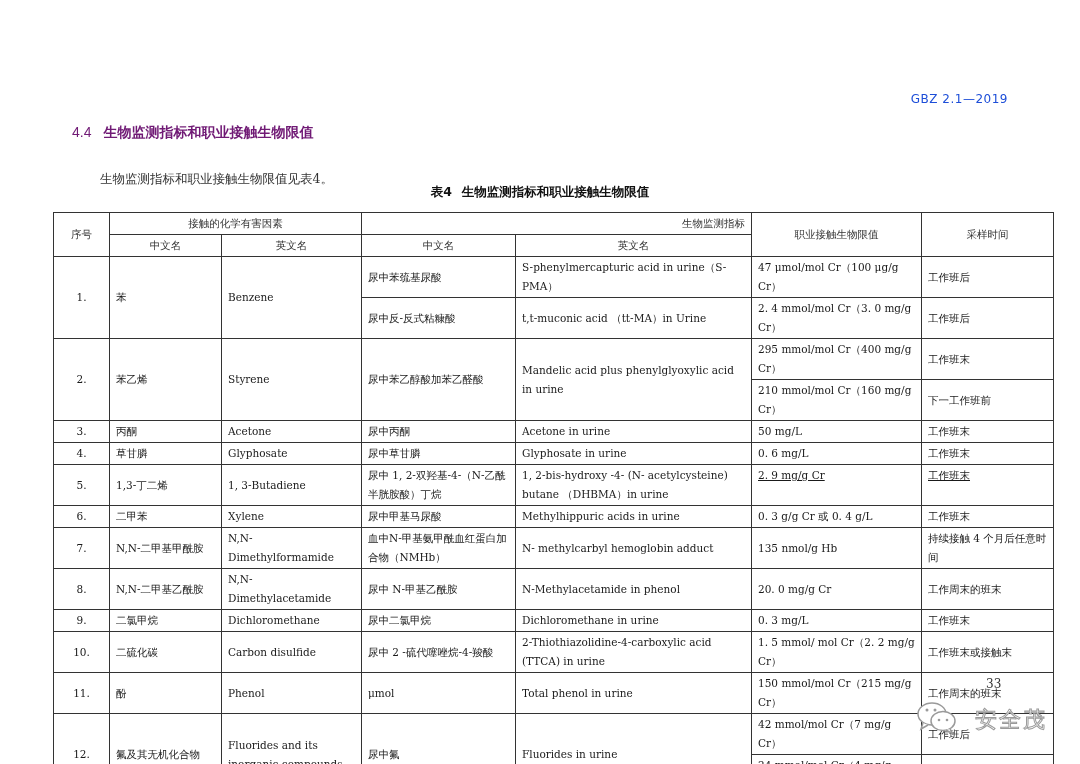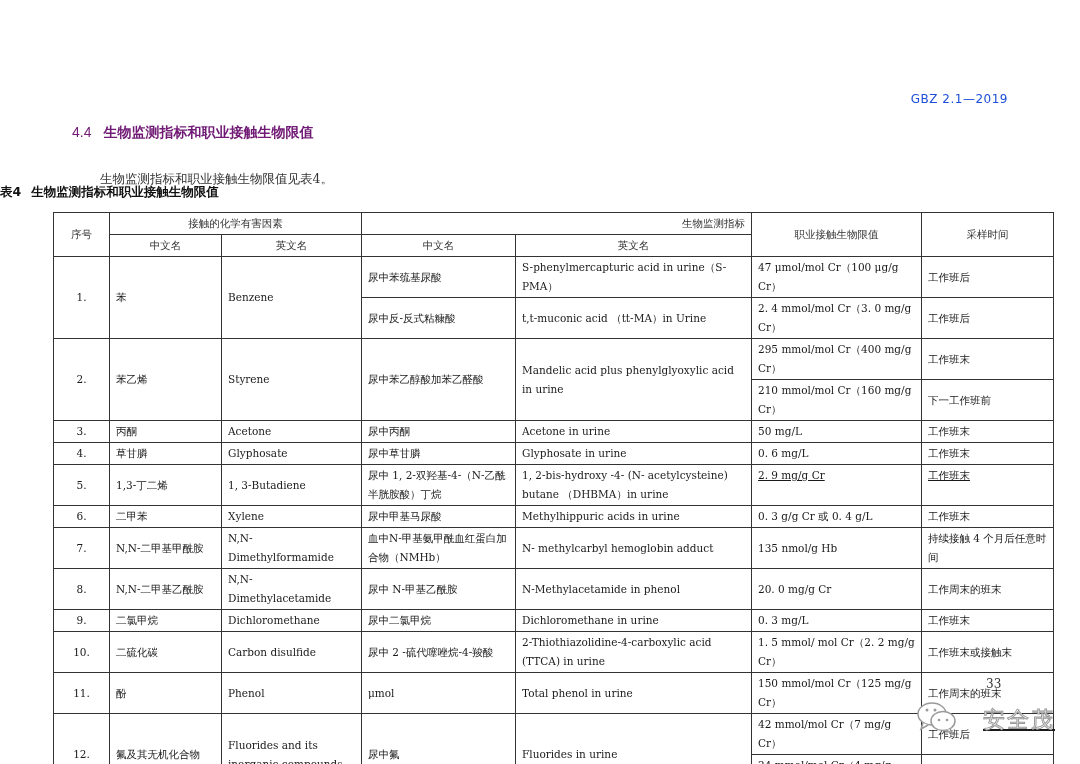--- a/index.html
+++ b/index.html
@@ -4,34 +4,34 @@
 <style>
   html, body { margin: 0; padding: 0; }
   body {
     width: 1080px; height: 764px; background: #ffffff; position: relative; overflow: hidden;
     font-family: "DejaVu Serif", "Liberation Serif", serif; color: #1a1a1a;
   }
   .std-code { position: absolute; top: 92px; right: 72px; font-family: "DejaVu Sans", sans-serif; font-size: 12px; letter-spacing: 0.5px; color: #1d4ed8; }
   .section-title { position: absolute; top: 124px; left: 72px; font-family: Liberation Sans, sans-serif; font-size: 14px; font-weight: bold; color: #701a75; }
   .section-title .num { margin-right: 12px; font-weight: normal; }
   .intro { position: absolute; top: 155px; left: 100px; font-size: 12.5px; color: #333; margin-top: 16px; }
-  .table-title { position: absolute; top: 184px; left: 0; width: 1080px; font-family: "DejaVu Sans", sans-serif; font-size: 12.5px; font-weight: bold; color: #111; }
+  .table-title { position: absolute; top: 184px; left: 0; width: 1080px; text-align: center; font-family: "DejaVu Sans", sans-serif; font-size: 12.5px; font-weight: bold; color: #111; }
   .table-title .tnum { margin-right: 10px; }
   table.limits {
     position: absolute; top: 212px; left: 53px; width: 1000px;
     border-collapse: collapse; font-size: 10.5px; table-layout: fixed;
   }
   table.limits td, table.limits th {
     border: 1px solid #333; padding: 1px 6px; height: 19px; line-height: 19px; font-weight: normal; text-align: left; vertical-align: middle;
   }
   table.limits th { text-align: center; color: #333; }
   table.limits td.c { text-align: center; }
   table.limits td.top { vertical-align: top; text-decoration: underline; }
   .page-num { position: absolute; top: 677px; left: 986px; font-size: 12px; color: #333; }
-  .watermark { position: absolute; top: 700px; left: 915px; display: flex; align-items: center; gap: 24px; text-decoration: underline; }
+  .watermark { position: absolute; top: 700px; left: 915px; display: flex; align-items: center; gap: 16px; }
   .watermark .wm-text { font-family: "DejaVu Sans", sans-serif; font-size: 22px; color: #fff; -webkit-text-stroke: 1px #9a9a9a; letter-spacing: 2px; }
 </style>
 </head>
 <body>
 
 <div class="std-code">GBZ 2.1—2019</div>
 
 <div class="section-title">
   <span class="num">4.4</span><span>生物监测指标和职业接触生物限值</span>
 </div>
@@ -169,21 +169,21 @@
       <td>2-Thiothiazolidine-4-carboxylic acid (TTCA) in urine</td>
       <td>1. 5 mmol/ mol Cr（2. 2 mg/g Cr）</td>
       <td>工作班末或接触末</td>
     </tr>
     <tr>
       <td class="c">11.</td>
       <td>酚</td>
       <td>Phenol</td>
       <td>μmol</td>
       <td>Total phenol in urine</td>
-      <td>150 mmol/mol Cr（125 mg/g Cr）</td>
+      <td>150 mmol/mol Cr（215 mg/g Cr）</td>
       <td>工作周末的班末</td>
     </tr>
 
     <tr>
       <td rowspan="2" class="c">12.</td>
       <td rowspan="2">氟及其无机化合物</td>
       <td rowspan="2">Fluorides and its inorganic compounds</td>
       <td rowspan="2">尿中氟</td>
       <td rowspan="2">Fluorides in urine</td>
       <td>42 mmol/mol Cr（7 mg/g Cr）</td>

